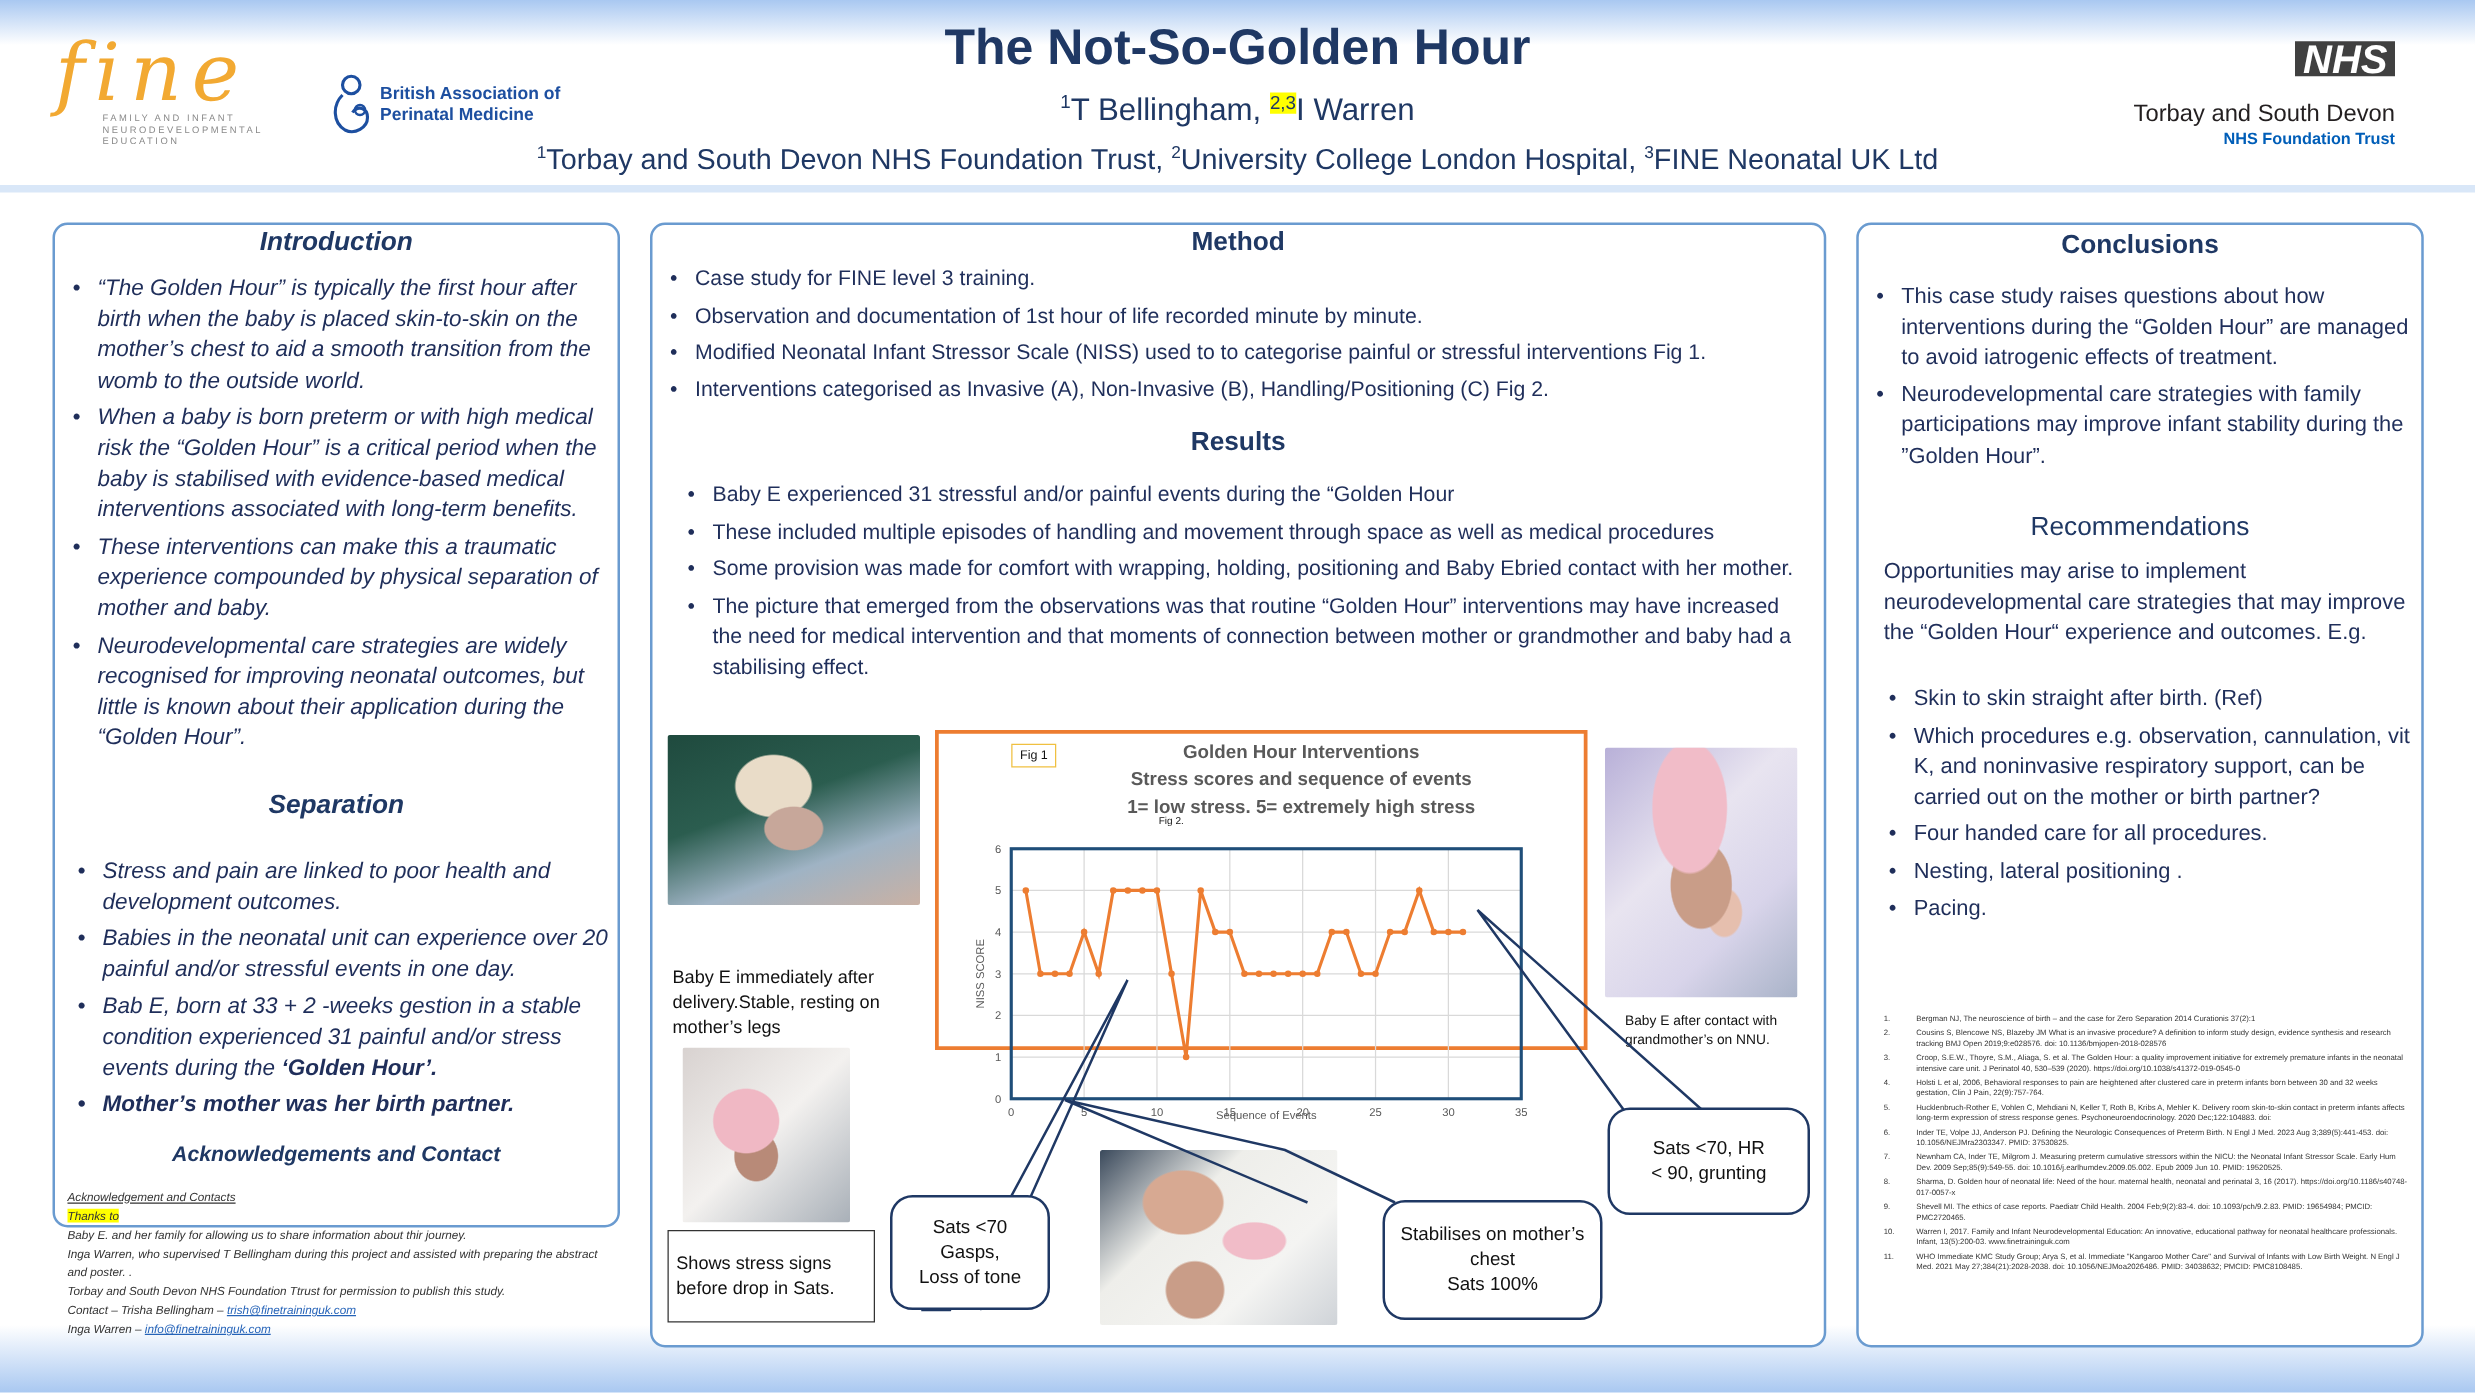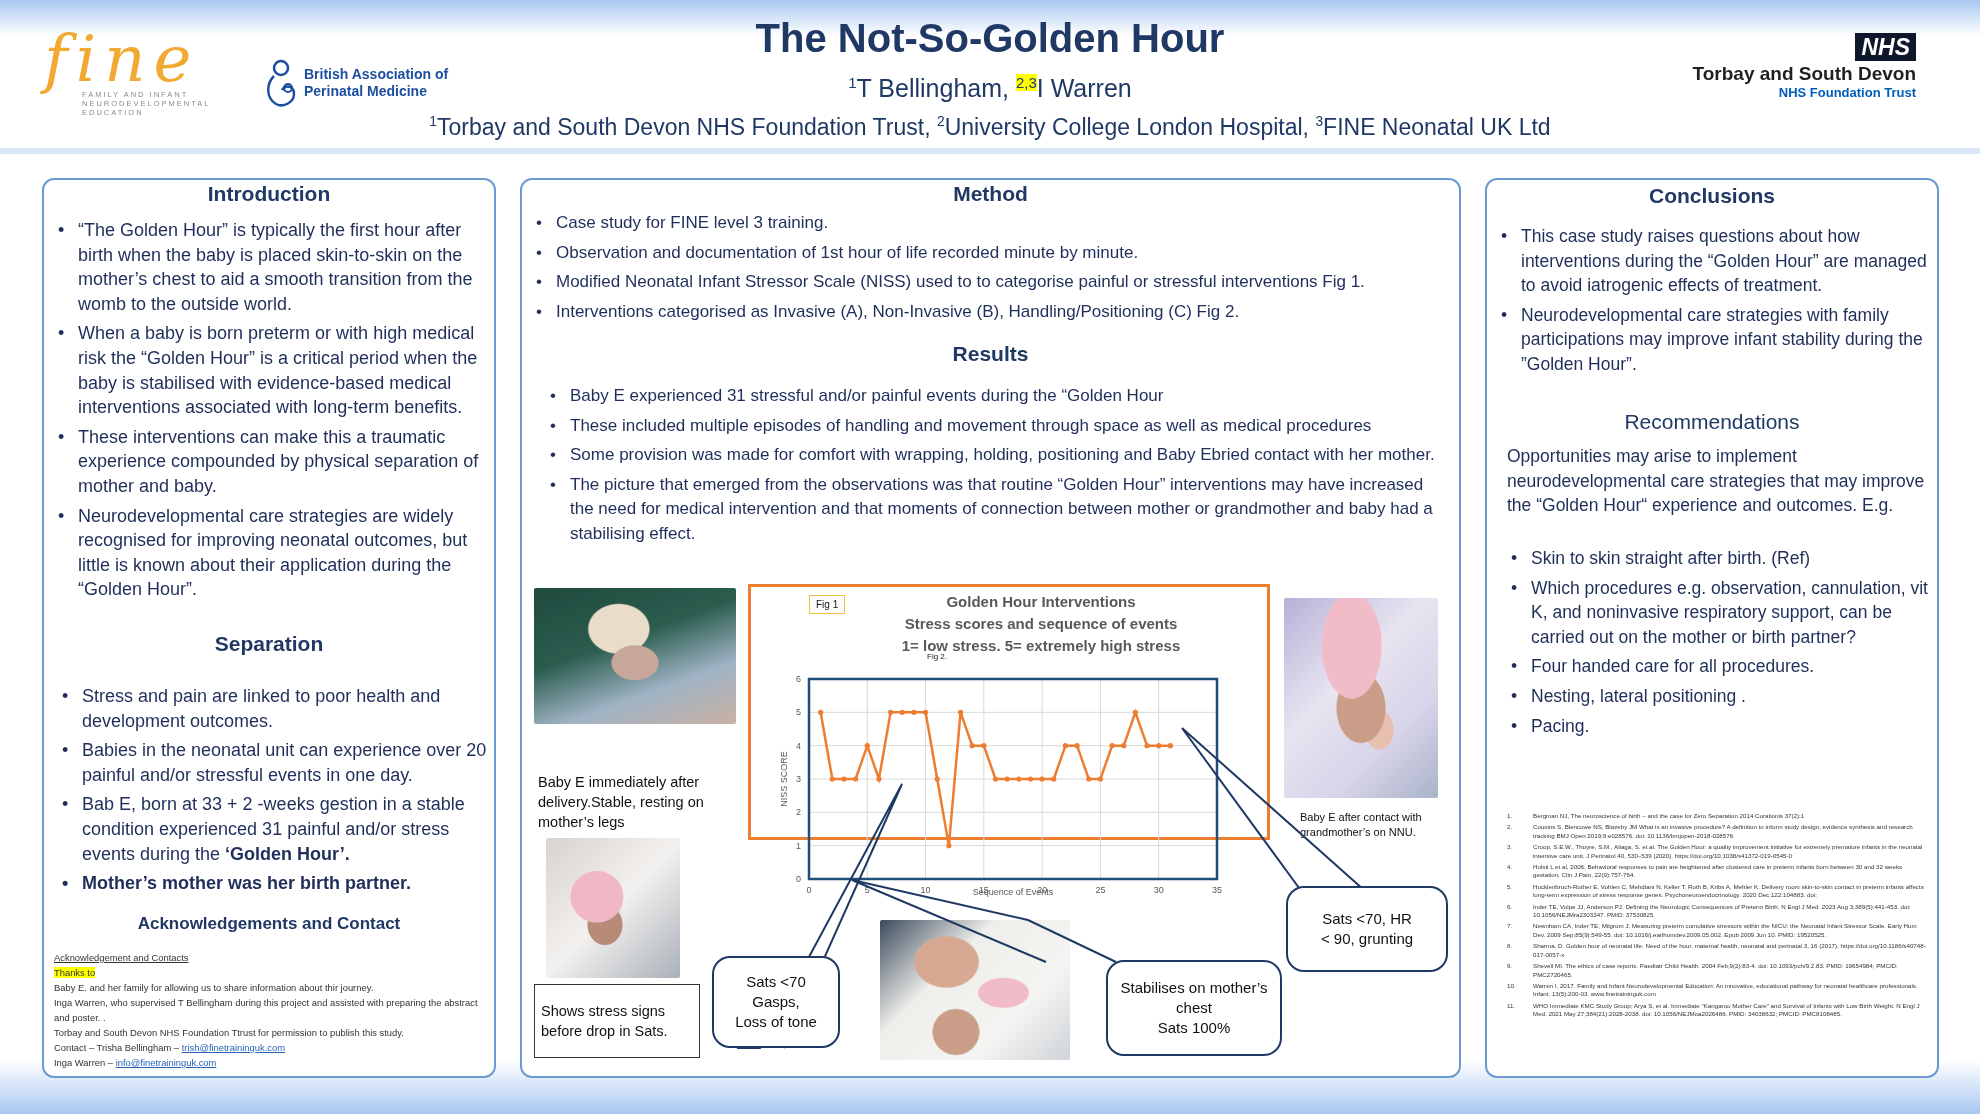--- a/index.html
+++ b/index.html
@@ -19,27 +19,27 @@
   .affil { left: 0; top: 114px; width: 1980px; text-align: center; font-size: 23px; color: #1f3864; }
   .authors sup, .affil sup { font-size: 0.6em; vertical-align: super; line-height: 0; }
   .hl { background: #ffff00; }
 
   .fine-logo { left: 44px; top: 22px; width: 200px; height: 100px; }
   .fine-script { position: absolute; left: 0; top: 0; font-family: "DejaVu Serif", serif; font-style: italic; font-size: 64px; color: #f2a932; letter-spacing: 8px; }
   .fine-sub { position: absolute; left: 38px; top: 68px; font-size: 7.5px; letter-spacing: 2px; color: #8a8a8a; line-height: 9px; }
   .bapm-logo { left: 264px; top: 58px; height: 50px; display: flex; align-items: center; gap: 6px; }
   .bapm-text { font-size: 14px; color: #1d4fa0; font-weight: bold; line-height: 17px; }
   .nhs-logo { left: 1660px; top: 33px; width: 256px; text-align: right; }
-  .nhs-badge { display: inline-block; background: #0f172a; color: #fff; font-weight: bold; font-style: italic; font-size: 23px; padding: 0 6px; line-height: 28px; }
-  .nhs-trust { font-size: 19px; font-weight: bold; color: #231f20; margin-top: 2px; }
+  .nhs-badge { display: inline-block; background: #404040; color: #fff; font-weight: bold; font-style: italic; font-size: 32px; padding: 0 6px; line-height: 28px; }
+  .nhs-trust { font-size: 19px; font-weight: normal; color: #231f20; margin-top: 18px; }
   .nhs-ft { font-size: 13px; font-weight: bold; color: #005eb8; }
 
   
   .panel { position: absolute; border: 2px solid #6a9bd0; border-radius: 12px; background: #fff; }
-  .panel-left { left: 42px; top: 178px; width: 454px; height: 900px; }
+  .panel-left { left: 42px; top: 178px; width: 454px; height: 804px; font-style: italic; }
   .panel-mid { left: 520px; top: 178px; width: 941px; height: 900px; }
   .panel-right { left: 1485px; top: 178px; width: 454px; height: 900px; }
 
   h2 { font-size: 21px; font-weight: bold; text-align: center; color: #1f3864; }
   ul.bul { list-style: none; }
   ul.bul li { position: relative; padding-left: 24px; }
   ul.bul li::before { content: "\2022"; position: absolute; left: 4px; top: 0; }
 
   .intro-h { position: absolute; left: 0; top: 2px; width: 100%; }
   .intro-list { position: absolute; left: 10px; top: 38px; width: 440px; font-size: 18px; line-height: 24.6px; }

